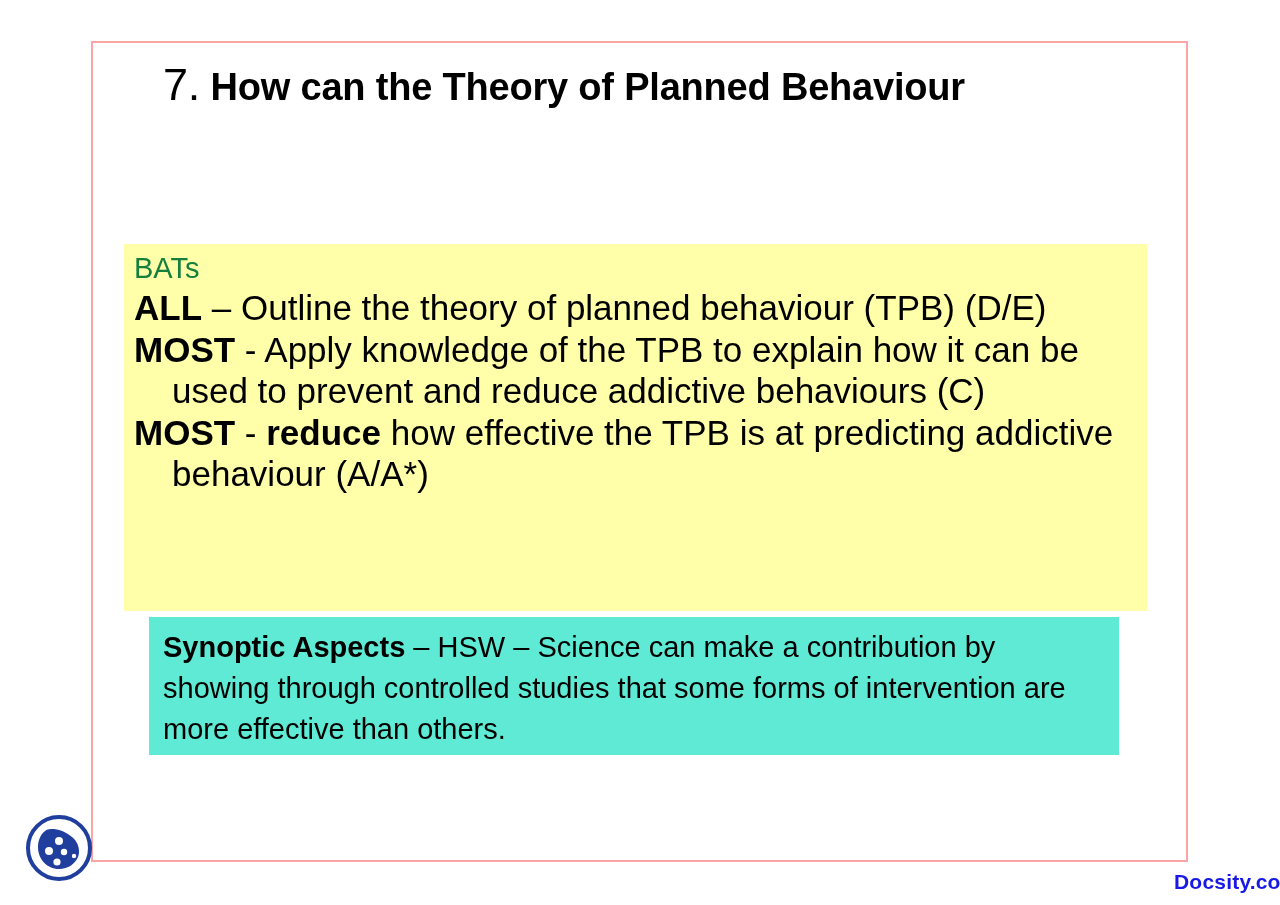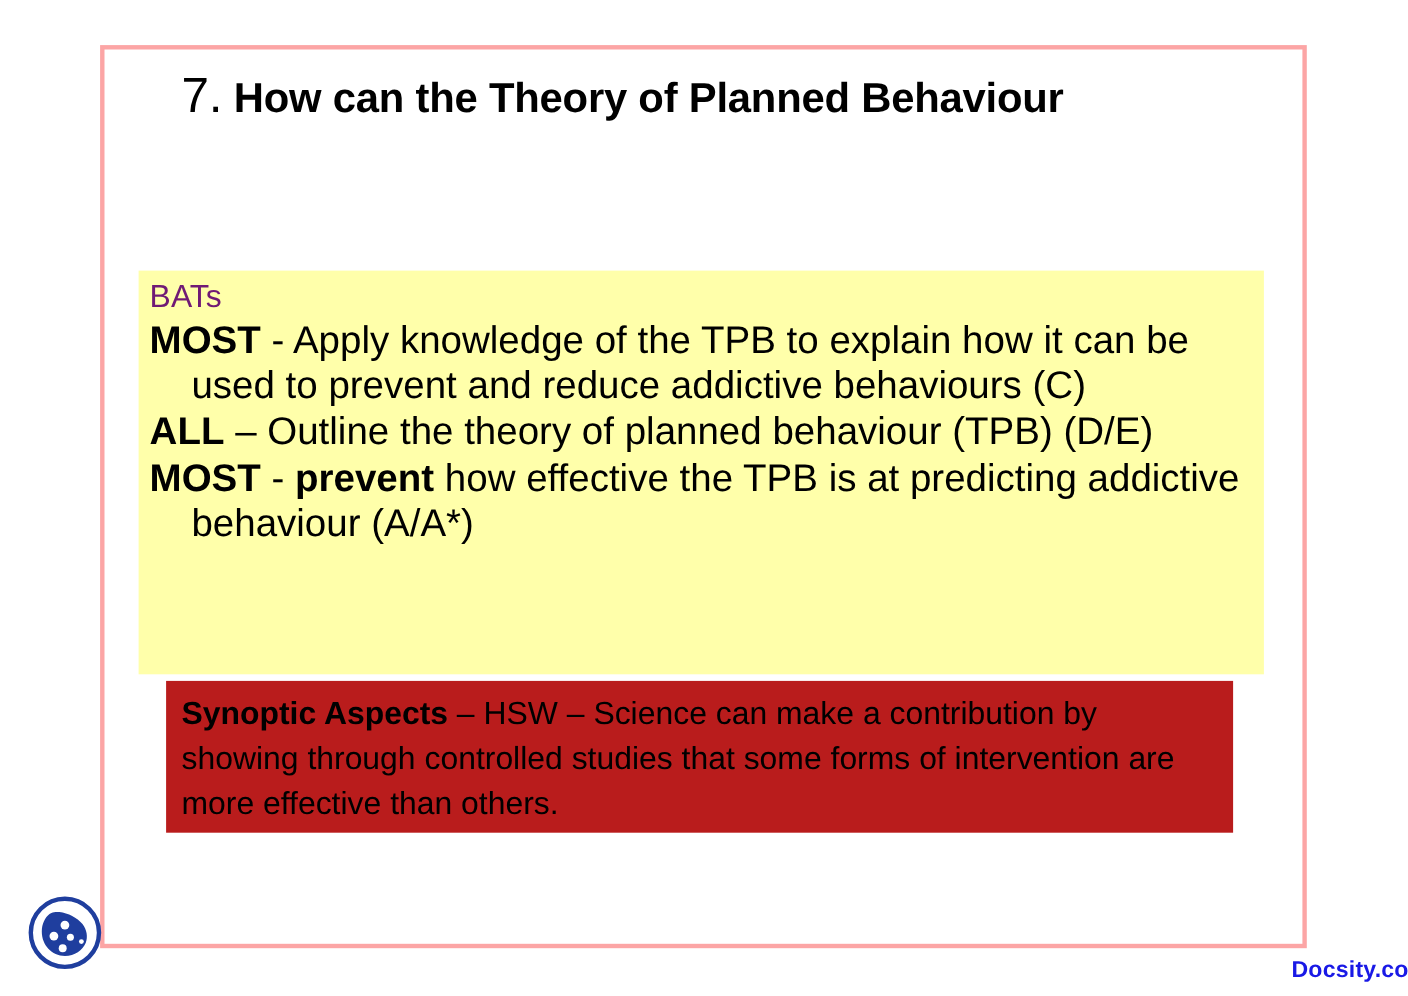--- a/index.html
+++ b/index.html
@@ -15,21 +15,21 @@
     overflow: hidden;
   }
 
   
   #slide-frame {
     position: absolute;
     left: 91px;
     top: 41px;
     width: 1097px;
     height: 821px;
-    border: 4px solid #fca5a5;
+    border: 2px solid #fca5a5;
     background: #ffffff;
     box-sizing: border-box;
   }
 
   
   #slide-title {
     position: absolute;
     left: 70px;
     top: 18px;
     width: 960px;
@@ -51,40 +51,40 @@
     top: 201px;
     width: 1023px;
     height: 367px;
     background: #ffffaa;
     box-sizing: border-box;
     padding: 6px 10px 0 10px;
   }
   #objectives-heading {
     font-size: 29px;
     line-height: 36px;
-    color: #701a75;
+    color: #15803d;
   }
   .objective-line {
     font-size: 35px;
     line-height: 41px;
     color: #000000;
     padding-left: 38px;
     text-indent: -38px;
     margin-top: 1px;
   }
   .objective-line b { font-weight: bold; }
 
   
   #synoptic-box {
     position: absolute;
     left: 56px;
     top: 574px;
     width: 970px;
     height: 138px;
-    background: #b91c1c;
+    background: #5eead4;
     box-sizing: border-box;
     padding: 10px 14px 0 14px;
   }
   #synoptic-text {
     font-size: 29px;
     line-height: 41px;
     color: #000000;
   }
   #synoptic-text b { font-weight: bold; }
 
@@ -117,29 +117,29 @@
     <span class="num"><span>7</span><span>.</span></span>
     <span>How can the Theory of Planned Behaviour</span><br>
     <br>
   </div>
 
   <div id="objectives-box">
 
     <div id="objectives-heading">BATs</div>
 
     <div class="objective-line">
+      <b>ALL</b><span> – </span><span>Outline the theory of planned behaviour (TPB) (D/E)</span>
+    </div>
+
+    <div class="objective-line">
       <b>MOST</b><span> - </span><span>Apply knowledge of the TPB to explain how it can be used to prevent and reduce addictive behaviours (C)</span>
     </div>
 
     <div class="objective-line">
-      <b>ALL</b><span> – </span><span>Outline the theory of planned behaviour (TPB) (D/E)</span>
-    </div>
-
-    <div class="objective-line">
-      <b>MOST</b><span> - </span><b>prevent</b><span> </span><span>how effective the TPB is at predicting addictive behaviour (A/A*)</span>
+      <b>MOST</b><span> - </span><b>reduce</b><span> </span><span>how effective the TPB is at predicting addictive behaviour (A/A*)</span>
     </div>
 
   </div>
 
   <div id="synoptic-box">
     <div id="synoptic-text">
       <b>Synoptic Aspects</b><span> – </span><span>HSW</span><span> </span><span>– Science can make a contribution by showing through controlled studies that some forms of intervention are more effective than others.</span>
     </div>
   </div>
 

